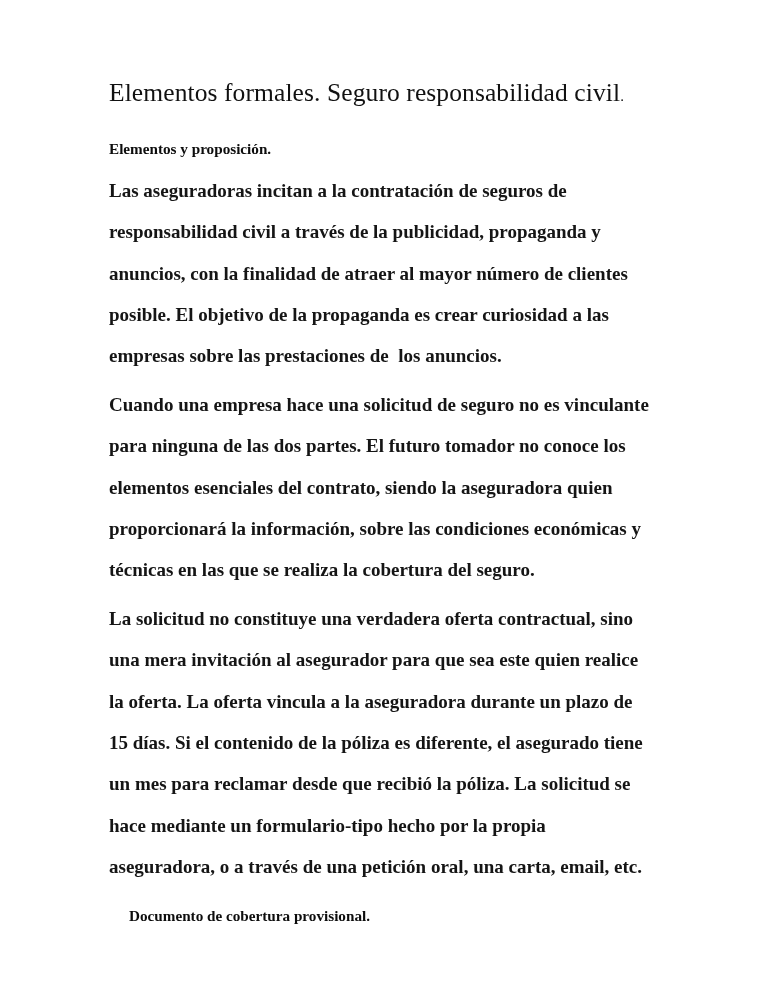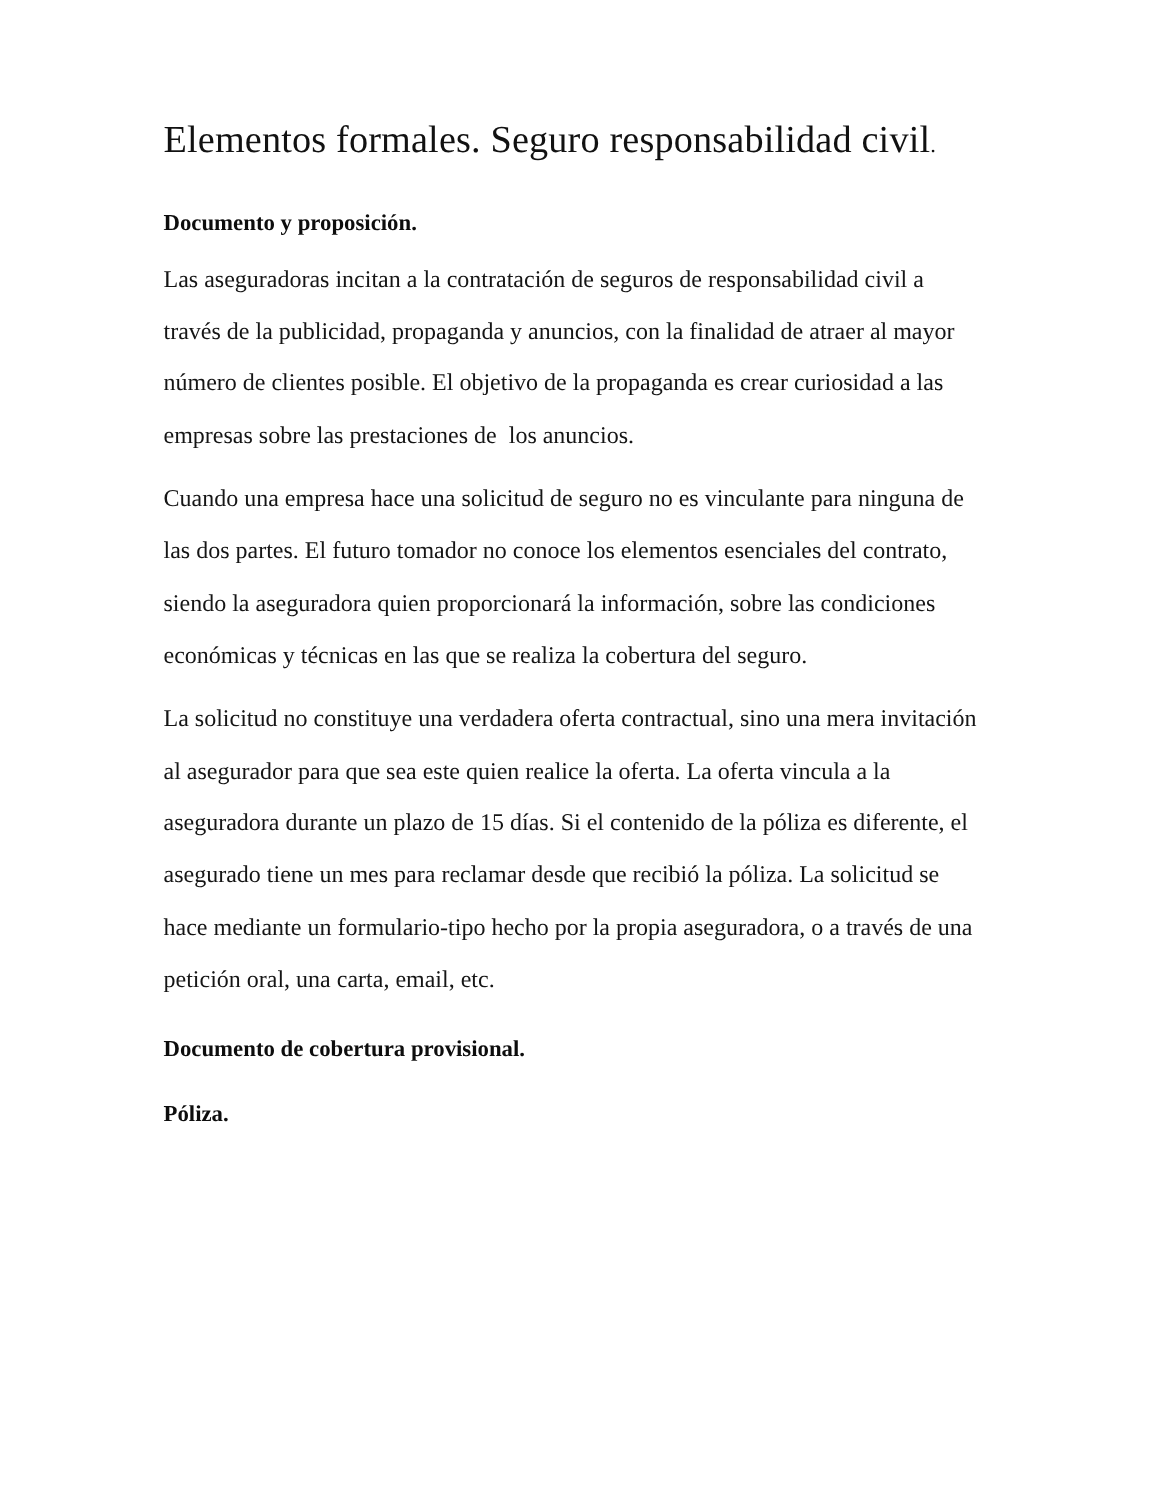--- a/index.html
+++ b/index.html
@@ -38,52 +38,52 @@
     letter-spacing: 0;
   }
   .section-heading {
     font-size: 15.2px;
     font-weight: 700;
     line-height: 1.95;
     margin: 0 0 6px 0;
     color: #0d0d0d;
   }
   .body-par {
-    font-size: 16px;
-    font-weight: 400;
+    font-size: 19px;
+    font-weight: 700;
     line-height: 2.18;
     text-align: left;
     margin: 0 0 7px 0;
     color: #151515;
     white-space: pre-wrap;
   }
   .body-par:last-child {
     margin-bottom: 0;
   }
   .sp-before-heading {
     margin-top: 13px;
+    margin-left: 20px;
   }
 </style>
 </head>
 <body>
 
 <div class="page">
 
   <h1 class="doc-title"><span>Elementos formales. Seguro responsabilidad civil</span><span class="title-period">.</span></h1>
 
-  <p class="section-heading">Documento y proposición.</p>
+  <p class="section-heading">Elementos y proposición.</p>
 
   <p class="body-par">Las aseguradoras incitan a la contratación de seguros de responsabilidad civil a través de la publicidad, propaganda y anuncios, con la finalidad de atraer al mayor número de clientes posible. El objetivo de la propaganda es crear curiosidad a las empresas sobre las prestaciones de  los anuncios.</p>
 
   <p class="body-par">Cuando una empresa hace una solicitud de seguro no es vinculante para ninguna de las dos partes. El futuro tomador no conoce los elementos esenciales del contrato, siendo la aseguradora quien proporcionará la información, sobre las condiciones económicas y técnicas en las que se realiza la cobertura del seguro.</p>
 
   <p class="body-par">La solicitud no constituye una verdadera oferta contractual, sino una mera invitación al asegurador para que sea este quien realice la oferta. La oferta vincula a la aseguradora durante un plazo de 15 días. Si el contenido de la póliza es diferente, el asegurado tiene un mes para reclamar desde que recibió la póliza. La solicitud se hace mediante un formulario-tipo hecho por la propia aseguradora, o a través de una petición oral, una carta, email, etc.</p>
 
 
   <p class="section-heading sp-before-heading">Documento de cobertura provisional.</p>
 
 
-  <p class="section-heading sp-before-heading">Póliza.</p>
 
 
   <p class="body-par"></p>
 
 </div>
 
 </body></html>

